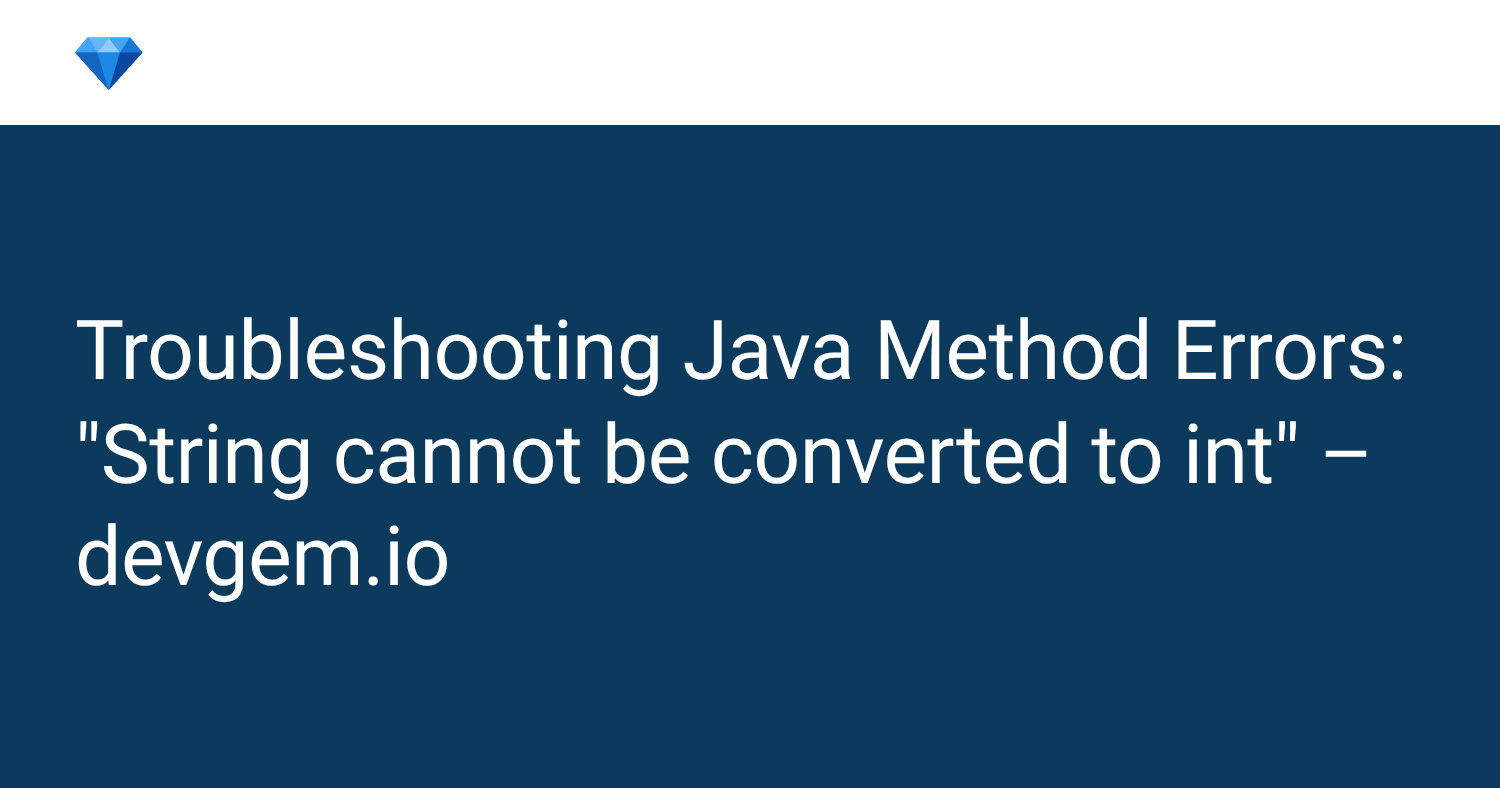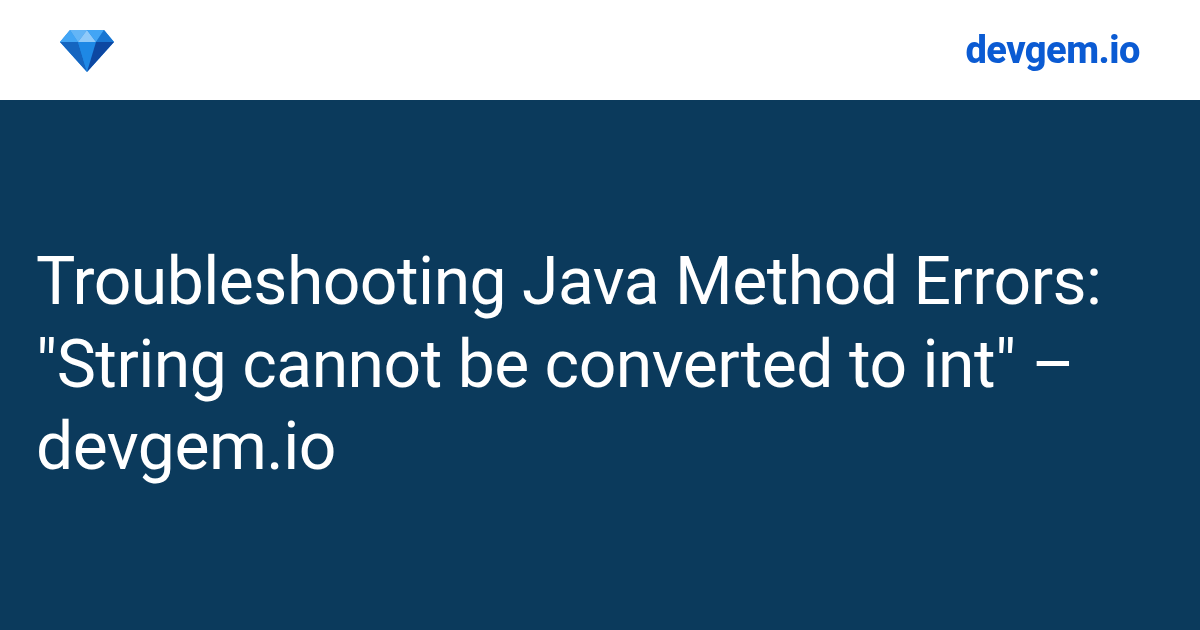--- a/index.html
+++ b/index.html
@@ -29,21 +29,21 @@
     .site-name {
       font-size: 38px;
       font-weight: 800;
       color: #0b5bd3;
       letter-spacing: -0.5px;
     }
     .hero {
       width: 100%;
       height: 530px;
       background: #0b3a5c;
-      padding: 40px 36px;
+      padding: 40px 60px;
       display: flex;
       align-items: center;
     }
     .hero-title {
       color: #ffffff;
       font-size: 66px;
       font-weight: 400;
       line-height: 1.25;
       letter-spacing: -0.5px;
       max-width: 1080px;
@@ -59,18 +59,17 @@
       <path d="M 10 4 L 18 16 L 0 16 Z" fill="#42a5f5"></path>
       <path d="M 10 4 L 27 4 L 18 16 Z" fill="#64b5f6"></path>
       <path d="M 27 4 L 36 16 L 18 16 Z" fill="#90caf9"></path>
       <path d="M 27 4 L 44 4 L 36 16 Z" fill="#42a5f5"></path>
       <path d="M 44 4 L 54 16 L 36 16 Z" fill="#1976d2"></path>
       <path d="M 0 16 L 18 16 L 27 46 Z" fill="#1565c0"></path>
       <path d="M 18 16 L 36 16 L 27 46 Z" fill="#1e88e5"></path>
       <path d="M 36 16 L 54 16 L 27 46 Z" fill="#0d47a1"></path>
     </svg>
   </div>
-  <div class="site-name">devgem.io</div>
 </div>
 
 <div class="hero">
   <h1 class="hero-title">Troubleshooting Java Method Errors: "String cannot be converted to int" – devgem.io</h1>
 </div>
 
 </body></html>

